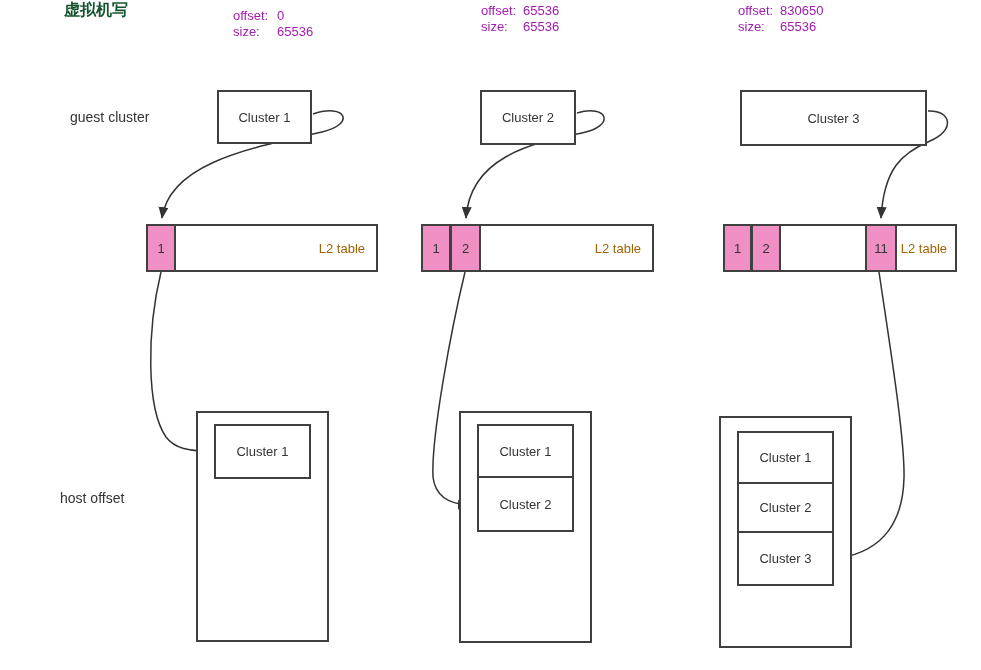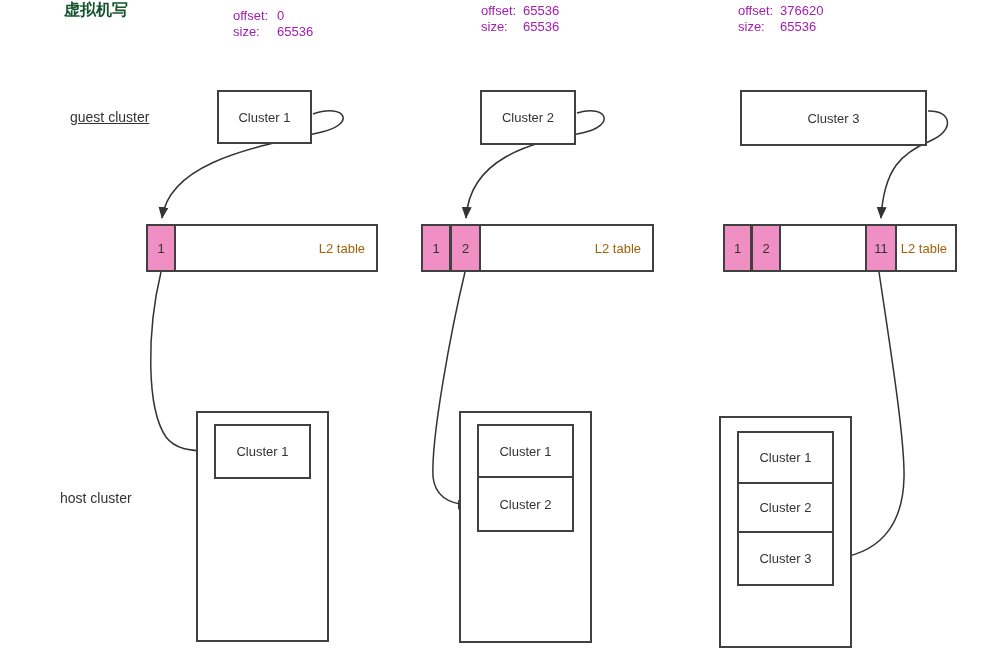--- a/index.html
+++ b/index.html
@@ -22,21 +22,21 @@
     left: 64px; top: 0;
     font-size: 16px;
     font-weight: bold;
     color: #14532d;
   }
   .side-label {
     position: absolute;
     font-size: 14px;
     color: #333;
   }
-  .side-label.guest { left: 70px; top: 109px; text-decoration: underline; }
+  .side-label.guest { left: 70px; top: 109px; }
   .side-label.host  { left: 60px; top: 490px; }
 
   .meta {
     position: absolute;
     font-size: 13px;
     line-height: 16px;
     color: #a21caf;
   }
   .meta .row { display: flex; }
   .meta .ml { display: inline-block; width: 44px; }
@@ -142,21 +142,21 @@
       <path d="M 577 113 C 608 104, 616 126, 582 133 C 530 143, 470 158, 466 218" marker-end="url(#arrow)"></path>
       <path d="M 465 272 C 451 330, 431 438, 433 477 C 435 495, 447 504, 469 505" marker-end="url(#arrow)"></path>
       <path d="M 928 111 C 951 110, 956 130, 930 141 C 902 153, 884 168, 881 218" marker-end="url(#arrow)"></path>
       <path d="M 879 272 C 889 340, 905 438, 904 478 C 903 518, 886 551, 839 558" marker-end="url(#arrow)"></path>
     </g>
   </svg>
 
   <div class="title">虚拟机写</div>
 
   <div class="side-label guest">guest cluster</div>
-  <div class="side-label host">host cluster</div>
+  <div class="side-label host">host offset</div>
 
   <div class="meta m1">
     <div class="row">
       <span class="ml">offset:</span>
       <span>0</span>
     </div>
     <div class="row">
       <span class="ml">size:</span>
       <span>65536</span>
     </div>
@@ -169,21 +169,21 @@
     </div>
     <div class="row">
       <span class="ml">size:</span>
       <span>65536</span>
     </div>
   </div>
 
   <div class="meta m3">
     <div class="row">
       <span class="ml">offset:</span>
-      <span>376620</span>
+      <span>830650</span>
     </div>
     <div class="row">
       <span class="ml">size:</span>
       <span>65536</span>
     </div>
   </div>
 
   <div class="box guest1">Cluster 1</div>
   <div class="box guest2">Cluster 2</div>
   <div class="box guest3">Cluster 3</div>

